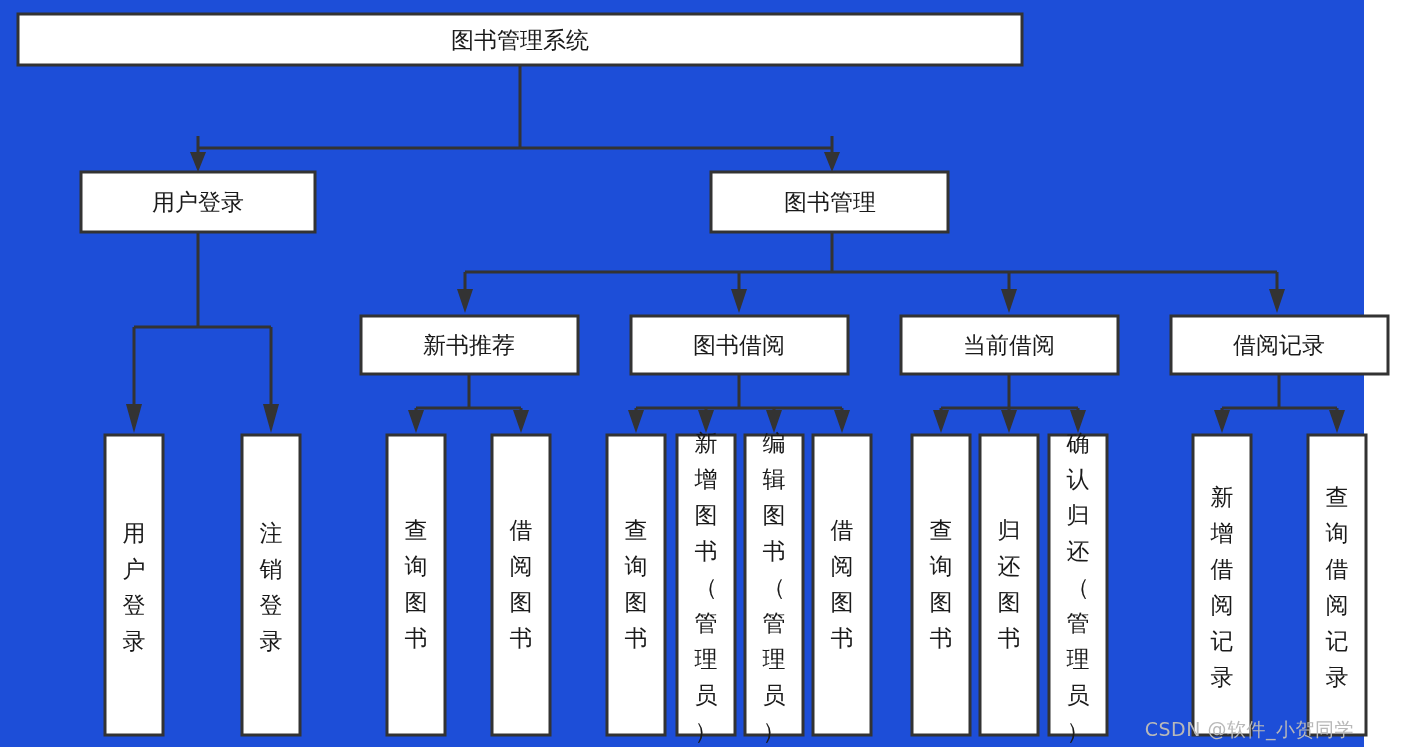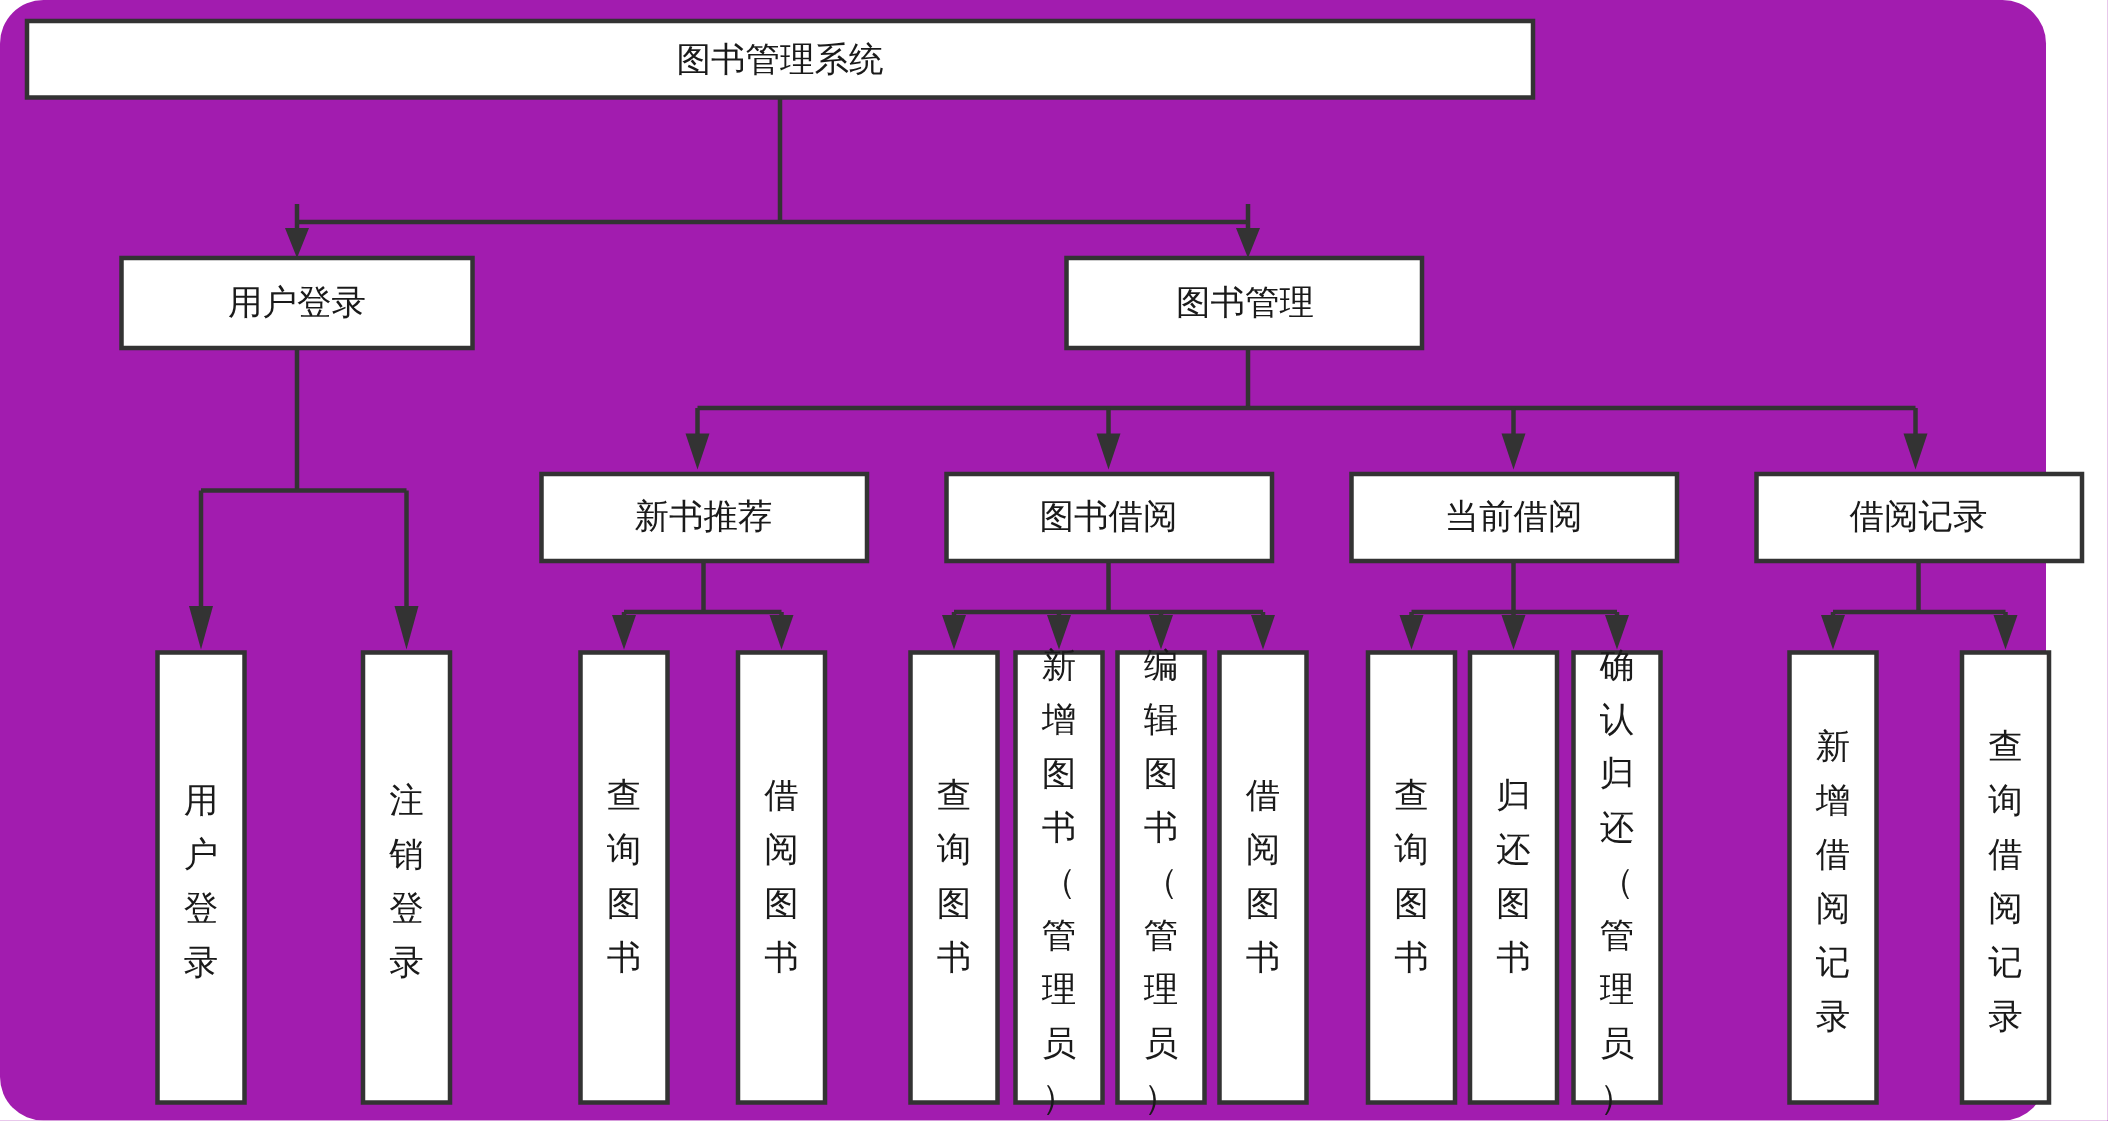--- a/index.html
+++ b/index.html
@@ -11,22 +11,21 @@
   body {
     width: 1405px;
     height: 747px;
     font-family: "DejaVu Sans", "Liberation Sans", sans-serif;
     overflow: hidden;
   }
   #diagram-root {
     position: relative;
     width: 1364px;
     height: 747px;
-    background: #a21caf;
-    border-radius: 29px;
+    background: #1d4ed8;
   }
   svg#diagram-svg {
     position: absolute;
     left: 0;
     top: 0;
     width: 1405px;
     height: 747px;
     display: block;
   }
   .node-box {
@@ -223,13 +222,14 @@
       <rect class="node-box" x="1193" y="435" width="58" height="300"></rect>
       <text class="leaf-label-v" x="1222" y="520"><tspan x="1222" y="505.1">新</tspan><tspan x="1222" y="541.1">增</tspan><tspan x="1222" y="577.1">借</tspan><tspan x="1222" y="613.1">阅</tspan><tspan x="1222" y="649.1">记</tspan><tspan x="1222" y="685.1">录</tspan></text>
     </g>
     <g>
       <rect class="node-box" x="1308" y="435" width="58" height="300"></rect>
       <text class="leaf-label-v" x="1337" y="520"><tspan x="1337" y="505.1">查</tspan><tspan x="1337" y="541.1">询</tspan><tspan x="1337" y="577.1">借</tspan><tspan x="1337" y="613.1">阅</tspan><tspan x="1337" y="649.1">记</tspan><tspan x="1337" y="685.1">录</tspan></text>
     </g>
 
   </svg>
 
+  <div class="watermark">CSDN @软件_小贺同学</div>
 </div>
 
 </body></html>

